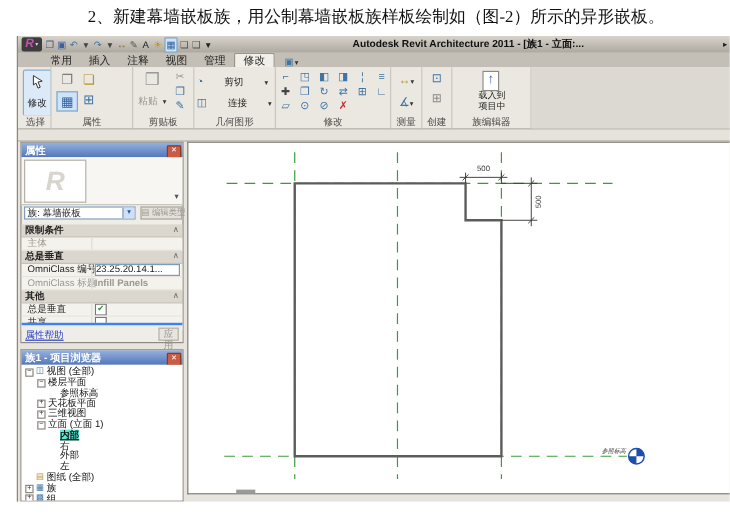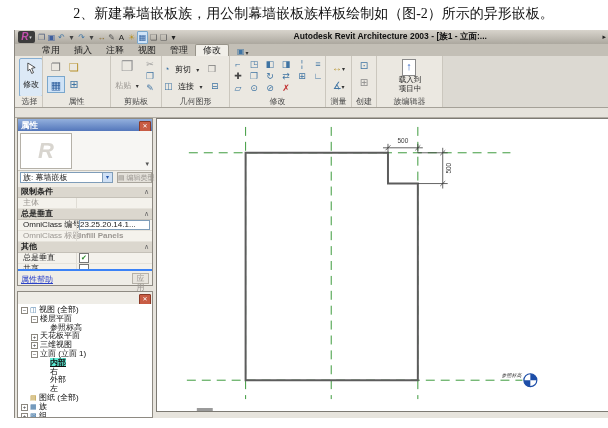--- a/index.html
+++ b/index.html
@@ -43,21 +43,21 @@
   .propicons{display:flex;flex-wrap:wrap;width:40px;margin:2px 0 0 4px;}
   .picon{width:18px;height:17px;font-size:11px;line-height:17px;text-align:center;}
   .picon.hl{background:#cfe3f7;border:1px solid #7aa7cc;box-sizing:border-box;}
   .pastebtn{position:absolute;left:4px;top:1px;width:24px;height:38px;text-align:center;}
   .pasteicon{font-size:14px;color:#9a9a9a;display:block;line-height:16px;}
   .pastelab{font-size:8px;color:#9b9792;}
   .clipside{position:absolute;left:32px;top:1px;width:14px;}
   .cicon{display:block;font-size:9px;line-height:12px;text-align:center;}
   .grow{position:absolute;left:2px;height:13px;line-height:13px;white-space:nowrap;}
   .ric{font-size:9px;}
-  .rlab{font-size:8px;color:#222;margin:0 1px;}
+  .rlab{font-size:8px;color:#222;margin:0 13px;}
   .rdd{font-size:6px;color:#333;}
   .ric2{font-size:9px;margin-left:4px;}
   .modgrid{display:flex;flex-wrap:wrap;width:96px;margin-top:1px;}
   .micon{width:16px;height:12px;font-size:9px;line-height:12px;text-align:center;}
   .mrow{height:18px;line-height:18px;text-align:center;}
   .mrow .ric{font-size:10px;}
   .kicon{display:block;text-align:center;font-size:10px;line-height:17px;}
   .loadbtn{position:absolute;left:8px;top:1px;width:50px;height:38px;text-align:center;}
   .loadicon{display:block;position:relative;height:18px;}
   .pagebox{position:absolute;left:17px;top:1px;width:12px;height:15px;border:1px solid #8a8a8a;background:#fff;}
@@ -137,21 +137,21 @@
           <span class="qicon" style="color: rgb(68, 68, 68);">▾</span>
           <span class="qicon" style="color: rgb(138, 107, 42);">↔</span>
           <span class="qicon" style="color: rgb(85, 85, 85);">✎</span>
           <span class="qicon" style="color: rgb(34, 34, 34);">A</span>
           <span class="qicon" style="color: rgb(184, 149, 46);">☀</span>
           <span class="qicon hl" style="color: rgb(46, 95, 158);">▦</span>
           <span class="qicon" style="color: rgb(85, 85, 85);">❏</span>
           <span class="qicon" style="color: rgb(85, 85, 85);">❑</span>
           <span class="qicon" style="color: rgb(34, 34, 34);">▾</span>
         </span>
-      <span id="title">Autodesk Revit Architecture 2003 - [族1 - 立面:...</span>
+      <span id="title">Autodesk Revit Architecture 2011 - [族1 - 立面:...</span>
       <span id="titlearrow">▸</span>
     </div>
 
     <div id="tabrow">
       <span class="tab">常用</span>
       <span class="tab">插入</span>
       <span class="tab">注释</span>
       <span class="tab">视图</span>
       <span class="tab">管理</span>
       <span class="tab active">修改</span>
@@ -338,20 +338,21 @@
           <span class="val"><span class="cb"></span></span>
         </div>
       </div>
       <div id="propsfoot">
         <span id="helplink">属性帮助</span>
         <span id="applybtn">应用</span>
       </div>
     </div>
 
     <div id="browser" class="palette">
+      <div class="ptitle">族1 - 项目浏览器</div>
       <div class="close" style="top:2px;">✕</div>
       <div id="tree">
           <div class="titem" style="padding-left: 3px;"><span class="exp">−</span><span class="ticn" style="color: rgb(63, 116, 163);">◫</span><span class="tlabel">视图 (全部)</span></div>
           <div class="titem" style="padding-left: 13px;"><span class="exp">−</span><span class="tlabel">楼层平面</span></div>
           <div class="titem" style="padding-left: 23px;"><span class="exp hidden"></span><span class="tlabel">参照标高</span></div>
           <div class="titem" style="padding-left: 13px;"><span class="exp">+</span><span class="tlabel">天花板平面</span></div>
           <div class="titem" style="padding-left: 13px;"><span class="exp">+</span><span class="tlabel">三维视图</span></div>
           <div class="titem" style="padding-left: 13px;"><span class="exp">−</span><span class="tlabel">立面 (立面 1)</span></div>
           <div class="titem sel" style="padding-left: 23px;"><span class="exp hidden"></span><span class="tlabel">内部</span></div>
           <div class="titem" style="padding-left: 23px;"><span class="exp hidden"></span><span class="tlabel">右</span></div>

